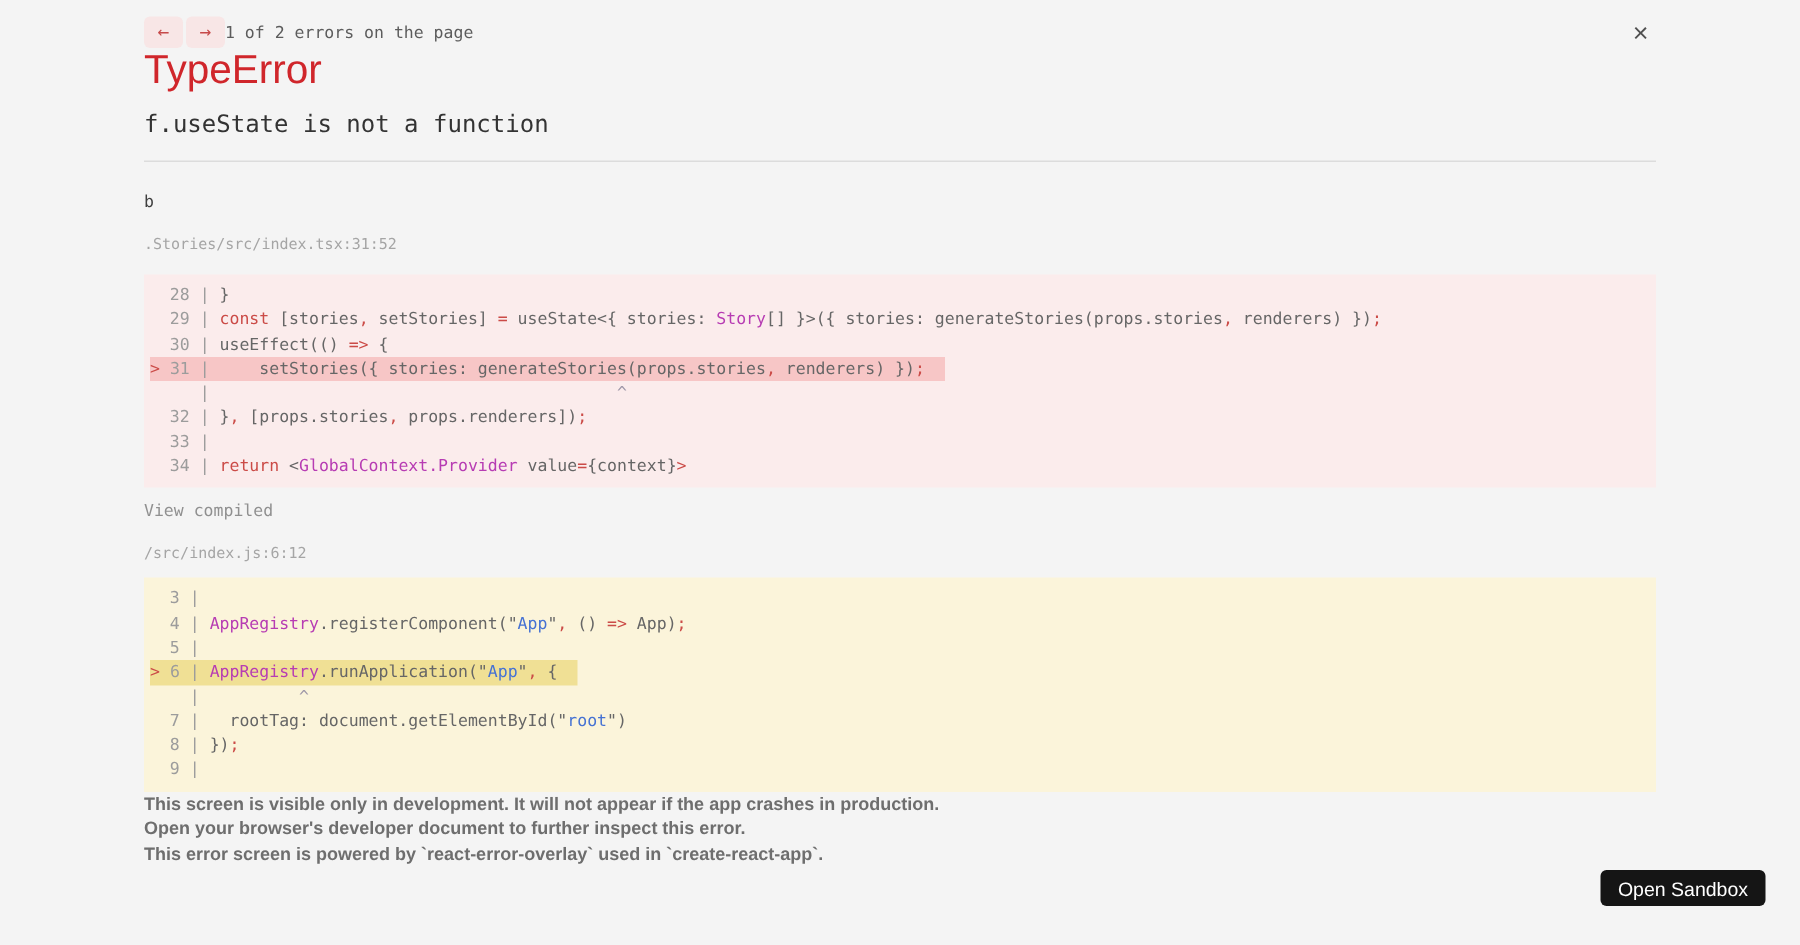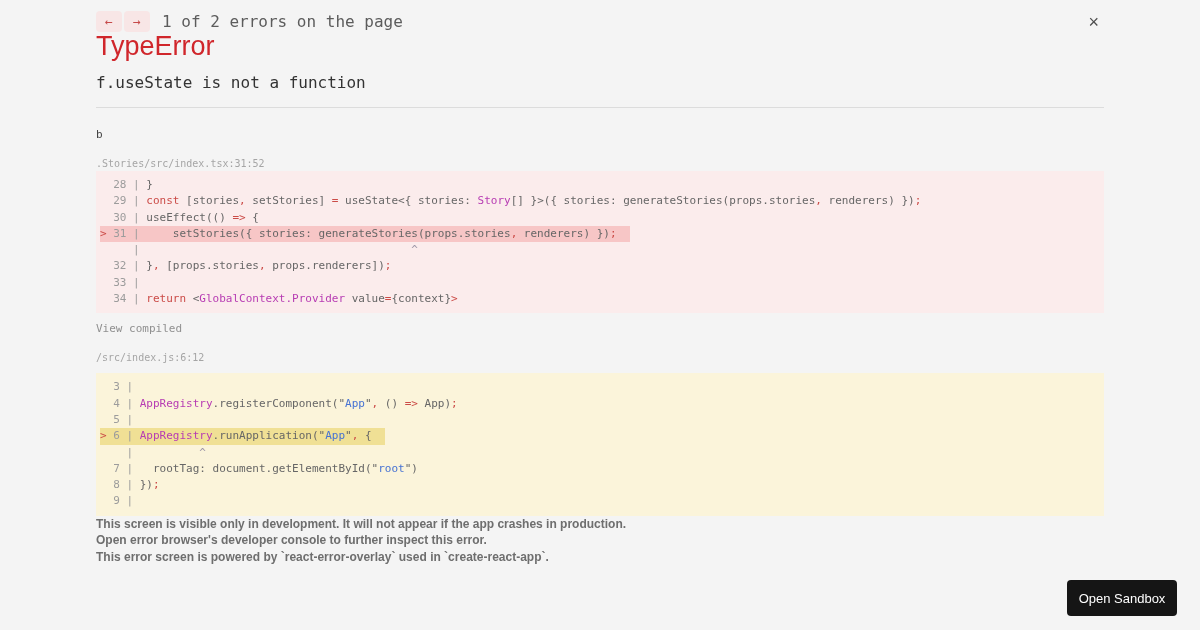--- a/index.html
+++ b/index.html
@@ -4,52 +4,52 @@
 <style>
   html,body{margin:0;padding:0;background:#e9e9e9;}
   .page{position:relative;width:1200px;height:630px;background:#f4f4f4;
         font-family:"DejaVu Sans Mono",monospace;overflow:hidden;box-sizing:border-box;}
   .content{margin:0 96px;padding-top:10px;}
   .topbar{display:flex;align-items:center;height:22px;}
   .nav-btn{width:26px;height:21px;background:#f8e6e6;border:none;border-radius:4px;
            color:#c64a4a;font-size:13px;line-height:21px;padding:0;cursor:pointer;
            font-family:"DejaVu Sans Mono",monospace;}
   .nav-btn + .nav-btn{margin-left:2px;}
-  .counter{margin-left:12px;font-size:16px;color:#5c5c5c;}
+  .counter{margin-left:0;font-size:11px;color:#5c5c5c;}
   .close{position:absolute;top:13px;right:101px;background:none;border:none;
          font-size:18px;line-height:18px;color:#4f4f4f;cursor:pointer;padding:0;
          font-family:"Liberation Sans",sans-serif;}
   h1.errtype{margin:1px 0 0;font-family:"Liberation Sans",sans-serif;font-size:27px;
              line-height:26px;font-weight:400;color:#d0262b;}
   .message{margin-top:14px;font-size:16px;line-height:19px;color:#333;}
   .divider{border:none;border-top:1px solid #dcdcdc;margin:15px 0 0;}
   .fn{margin-top:20px;font-size:11px;line-height:14px;color:#404040;}
   .fn.second{margin-top:21px;}
   .loc{margin-top:15px;font-size:10px;line-height:13px;color:#a5a5a5;}
-  .code{margin-top:1px;padding:6px 4px;font-size:11px;line-height:16.3px;white-space:pre;}
+  .code{margin-top:13px;padding:6px 4px;font-size:11px;line-height:16.3px;white-space:pre;}
   .code.second{margin-top:9px;}
   .block-error{background:#fbecec;}
   .block-warn{background:#fbf4da;}
   .code-line{white-space:pre;}
   .code-line.hl{width:fit-content;padding-right:13px;}
   .block-error .code-line.hl{background:#f7c6c6;}
   .block-warn .code-line.hl{background:#f0e095;}
   .tok-g{color:#9c9c9c;}
   .tok-p{color:#666666;}
   .tok-k{color:#cb4b47;}
   .tok-m{color:#b73cb3;}
   .tok-s{color:#4672d3;}
   .tok-c{color:#9e97a8;}
   .view-compiled{display:inline-block;margin-top:9px;font-size:11px;line-height:13px;
                  color:#909090;cursor:pointer;text-decoration:none;}
   .collapsed{margin-top:18px;font-size:11px;line-height:13px;color:#3d3d3d;cursor:pointer;}
   .collapsed .tri{font-size:8px;margin-right:7px;color:#3d3d3d;vertical-align:1px;}
   .footer{margin-top:2px;font-family:"Liberation Sans",sans-serif;font-size:12px;color:#6e6e6e;}
   .footer p{margin:0 0 3px;line-height:13.5px;font-weight:bold;}
-  .open-sandbox{position:absolute;right:23px;top:580px;width:110px;height:36px;
+  .open-sandbox{position:absolute;right:23px;top:580px;width:110px;height:24px;
                 background:#151515;color:#ffffff;border:none;border-radius:4px;
                 font-family:"Liberation Sans",sans-serif;font-size:13px;cursor:pointer;}
 </style>
 </head>
 <body>
 
 <div class="page">
   <div class="content">
 
     <div class="topbar">
@@ -74,21 +74,21 @@
 
     <a class="view-compiled">View compiled</a>
 
 
     <div class="loc">/src/index.js:6:12</div>
 
     <div class="code block-warn second"><div class="code-line"><span class="tok-g">  3 |</span></div><div class="code-line"><span class="tok-g">  4 | </span><span class="tok-m">AppRegistry</span><span class="tok-p">.registerComponent(</span><span class="tok-p">"</span><span class="tok-s">App</span><span class="tok-p">"</span><span class="tok-k">,</span><span class="tok-p"> () </span><span class="tok-k">=&gt;</span><span class="tok-p"> App)</span><span class="tok-k">;</span></div><div class="code-line"><span class="tok-g">  5 |</span></div><div class="code-line hl"><span class="tok-k">&gt; </span><span class="tok-g">6 | </span><span class="tok-m">AppRegistry</span><span class="tok-p">.runApplication(</span><span class="tok-p">"</span><span class="tok-s">App</span><span class="tok-p">"</span><span class="tok-k">,</span><span class="tok-p"> {</span></div><div class="code-line"><span class="tok-g">    |</span><span class="tok-g">          </span><span class="tok-c">^</span></div><div class="code-line"><span class="tok-g">  7 | </span><span class="tok-p">  rootTag: document.getElementById(</span><span class="tok-p">"</span><span class="tok-s">root</span><span class="tok-p">"</span><span class="tok-p">)</span></div><div class="code-line"><span class="tok-g">  8 | </span><span class="tok-p">})</span><span class="tok-k">;</span></div><div class="code-line"><span class="tok-g">  9 |</span></div></div>
 
     <div class="footer">
       <p>This screen is visible only in development. It will not appear if the app crashes in production.</p>
-      <p>Open error browser's developer console to further inspect this error.</p>
+      <p>Open your browser's developer document to further inspect this error.</p>
       <p>This error screen is powered by `react-error-overlay` used in `create-react-app`.</p>
     </div>
 
   </div>
 
   <button class="close">×</button>
   <button class="open-sandbox">Open Sandbox</button>
 </div>
 
 </body></html>

